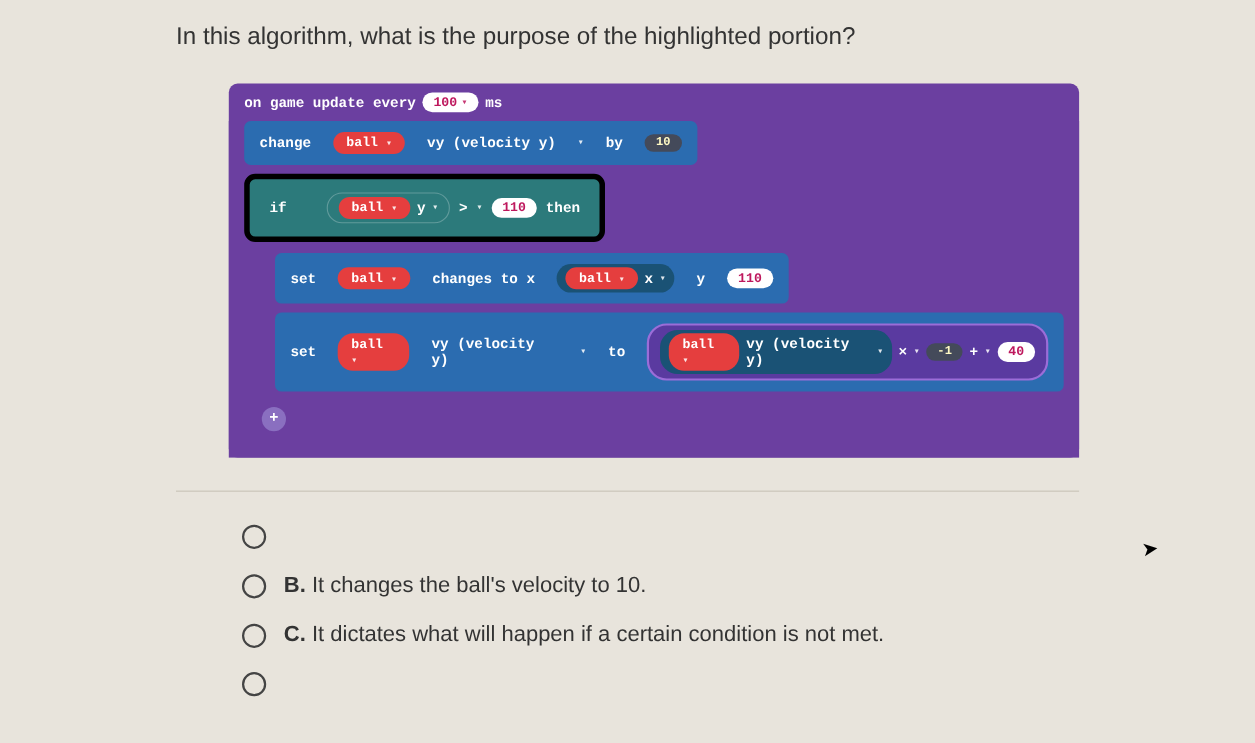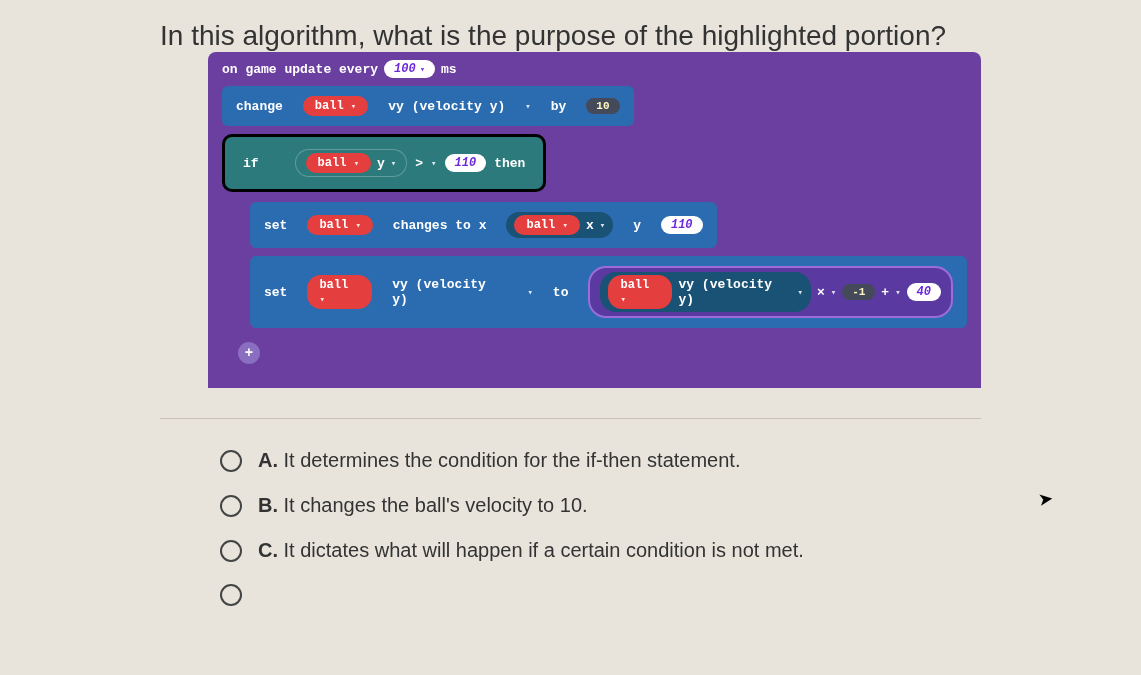--- a/index.html
+++ b/index.html
@@ -5,22 +5,23 @@
   * { box-sizing: border-box; margin: 0; padding: 0; }
   body {
     background: #e8e4dc;
     font-family: -apple-system, BlinkMacSystemFont, "Segoe UI", Arial, sans-serif;
     width: 1141px;
     height: 675px;
     padding: 20px 160px;
     position: relative;
   }
   .question {
-    font-size: 28px;
+    font-size: 22px;
     color: #333;
+    margin-bottom: 30px;
   }
   .blocks-area {
     margin-bottom: 16px;
     padding-left: 48px;
   }
   .outer-block {
     background: #6b3fa0;
     border-radius: 8px;
     padding: 0;
     width: fit-content;
@@ -30,28 +31,27 @@
     font-weight: bold;
   }
   .header-row {
     display: flex;
     align-items: center;
     gap: 6px;
     padding: 8px 14px;
   }
   .pill {
     background: white;
-    color: #6d28d9;
+    color: #be185d;
     border-radius: 14px;
     padding: 2px 10px;
     font-size: 12px;
     display: inline-flex;
     align-items: center;
     gap: 4px;
-    font-style: italic;
   }
   .pill-dark {
     background: #444a5a;
     color: #fef9c3;
     border-radius: 14px;
     padding: 2px 10px;
     font-size: 11px;
   }
   .inner-area {
     background: #6b3fa0;
@@ -72,21 +72,21 @@
     border-radius: 6px;
     padding: 12px 18px;
     margin-bottom: 10px;
     display: flex;
     align-items: center;
     gap: 8px;
     width: fit-content;
     position: relative;
   }
   .teal-block.highlighted {
-    border: 3px solid #000000;
+    border: 5px solid #000000;
     border-radius: 10px;
   }
   .red-pill {
     background: #e53e3e;
     color: white;
     border-radius: 14px;
     padding: 3px 12px;
     font-size: 12px;
   }
   .teal-inner {
@@ -266,24 +266,20 @@
       <div class="add-btn">+</div>
     </div>
   </div>
 </div>
 
 <hr class="divider">
 
 <div class="answers">
   <div class="answer-row">
     <div class="radio-circle"></div>
-    <div class="answer-text">
-      <b>A.</b>
-      <span>It determines the condition for the if-then statement.</span>
-    </div>
   </div>
   <div class="answer-row">
     <div class="radio-circle"></div>
     <div class="answer-text">
       <b>B.</b>
       <span>It changes the ball's velocity to 10.</span>
     </div>
   </div>
   <div class="answer-row">
     <div class="radio-circle"></div>

